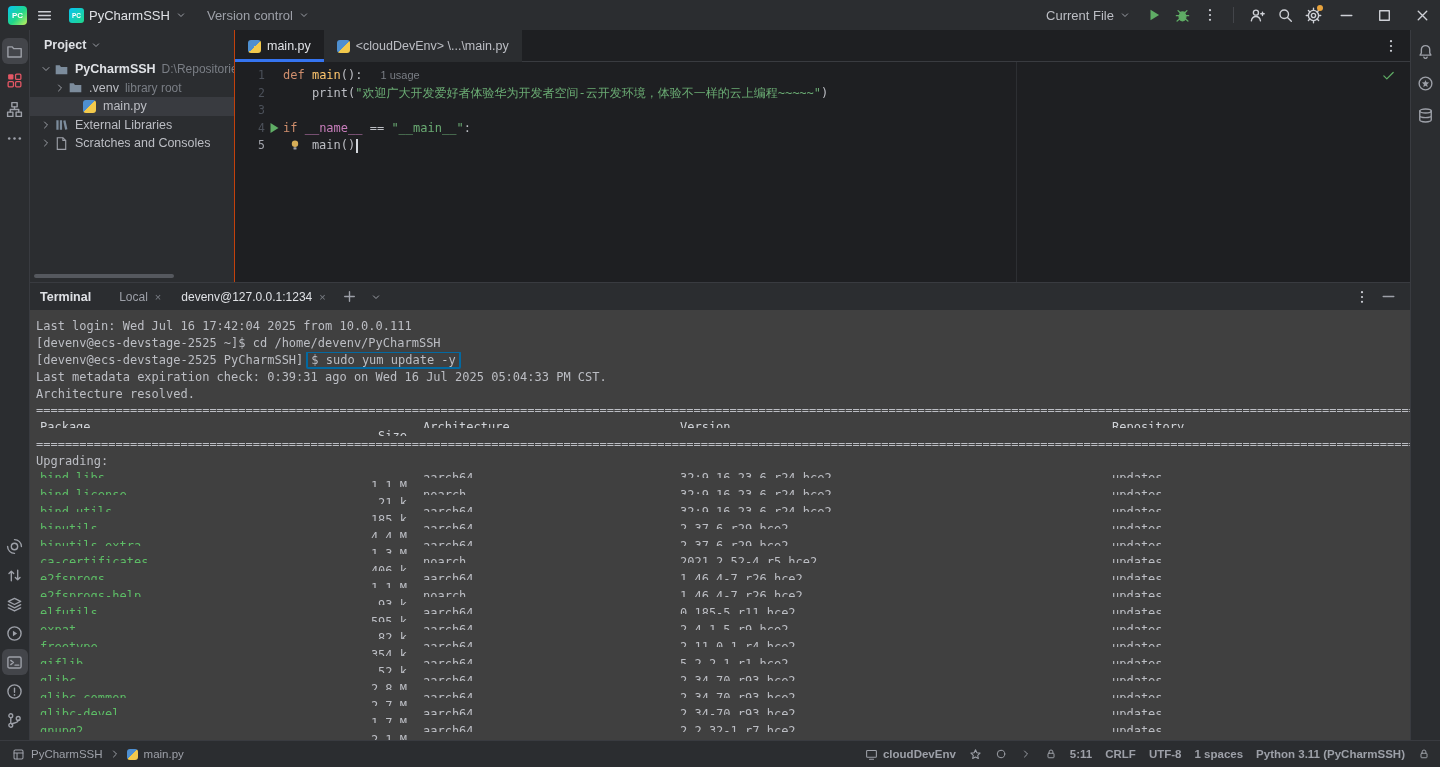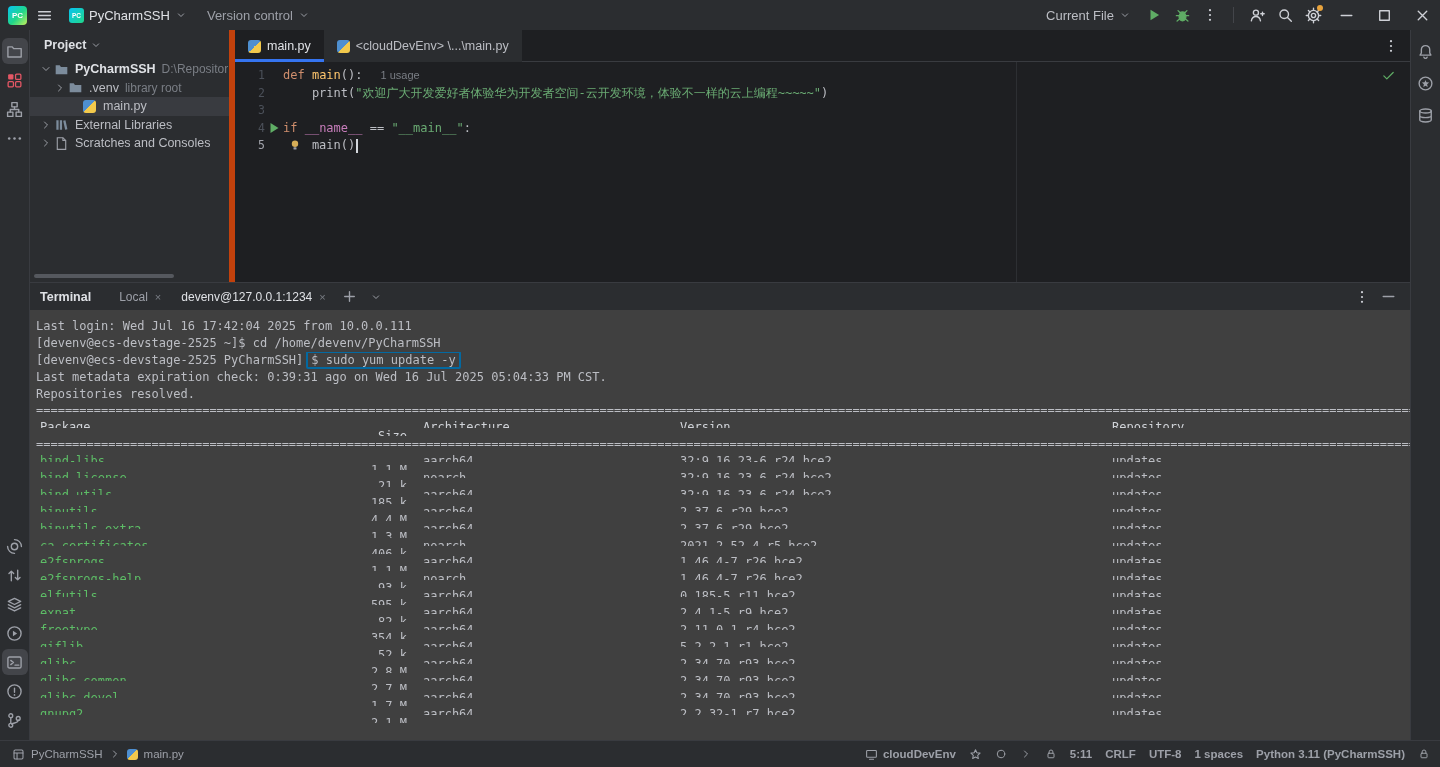--- a/index.html
+++ b/index.html
@@ -29,21 +29,21 @@
   .workspace{display:flex;height:710px;}
   .strip{width:30px;background:#2b2d30;display:flex;flex-direction:column;align-items:center;flex:none;}
   .strip.left{border-right:1px solid #393b40;justify-content:space-between;padding:5px 0 4px;}
   .strip.right{border-left:1px solid #393b40;padding-top:5px;}
   .strip-btn{width:26px;height:26px;display:flex;align-items:center;justify-content:center;border-radius:6px;margin:3px 0;}
   .strip-btn.active{background:#43454a;}
   .center{flex:1;display:flex;flex-direction:column;min-width:0;}
   .upper{height:252px;display:flex;min-height:0;}
 
   
-  .project-panel{width:205px;flex:none;background:#2b2d30;border-right:6px solid #c2410c;position:relative;overflow:hidden;}
+  .project-panel{width:205px;flex:none;background:#2b2d30;border-right:1px solid #c2410c;position:relative;overflow:hidden;}
   .pp-header{height:30px;display:flex;align-items:center;gap:4px;padding:0 8px 0 14px;color:#dfe1e5;font-weight:700;font-size:12.5px;}
   .tree-row{height:18.5px;display:flex;align-items:center;white-space:nowrap;overflow:hidden;font-size:12.5px;color:#bcbec4;}
   .tree-row.selected{background:#393b40;}
   .tree-chev{width:15px;flex:none;display:inline-flex;justify-content:center;}
   .tree-chev.open svg{transform:rotate(90deg);}
   .tree-ico{width:17px;flex:none;display:inline-flex;justify-content:center;margin-right:5px;}
   .tree-label.bold{font-weight:700;color:#dfe1e5;}
   .tree-suffix{color:#7a7e85;margin-left:6px;font-size:12px;}
   .pp-hscroll{position:absolute;bottom:4px;left:4px;width:140px;height:4px;border-radius:2px;background:#55585e;}
 
@@ -430,24 +430,25 @@
             <svg width="17" height="17" viewBox="0 0 16 16" fill="none" stroke="#9da0a8" stroke-width="1.3" stroke-linecap="round" stroke-linejoin="round">
               <path d="M3 8h10"></path>
             </svg>
           </button>
       </div>
       <div class="term-body">
           <div class="tline">Last login: Wed Jul 16 17:42:04 2025 from 10.0.0.111</div>
           <div class="tline">[devenv@ecs-devstage-2525 ~]$ cd /home/devenv/PyCharmSSH</div>
           <div class="tline"><span>[devenv@ecs-devstage-2525 PyCharmSSH]</span><span class="red-box">$ sudo yum update -y</span></div>
           <div class="tline">Last metadata expiration check: 0:39:31 ago on Wed 16 Jul 2025 05:04:33 PM CST.</div>
-          <div class="tline">Repositories resolved.</div>
+          <div class="tline">Architecture resolved.</div>
           <div class="tline sep">============================================================================================================================================================================================================================</div>
           <div class="tline cols head"><span>Package</span><span>Architecture</span><span>Version</span><span>Repository</span><span class="size">Size</span></div>
           <div class="tline sep">============================================================================================================================================================================================================================</div>
+          <div class="tline">Upgrading:</div>
           <div class="tline cols"><span class="pkg">bind-libs</span><span>aarch64</span><span>32:9.16.23-6.r24.hce2</span><span>updates</span><span class="size">1.1 M</span></div>
           <div class="tline cols"><span class="pkg">bind-license</span><span>noarch</span><span>32:9.16.23-6.r24.hce2</span><span>updates</span><span class="size">21 k</span></div>
           <div class="tline cols"><span class="pkg">bind-utils</span><span>aarch64</span><span>32:9.16.23-6.r24.hce2</span><span>updates</span><span class="size">185 k</span></div>
           <div class="tline cols"><span class="pkg">binutils</span><span>aarch64</span><span>2.37-6.r29.hce2</span><span>updates</span><span class="size">4.4 M</span></div>
           <div class="tline cols"><span class="pkg">binutils-extra</span><span>aarch64</span><span>2.37-6.r29.hce2</span><span>updates</span><span class="size">1.3 M</span></div>
           <div class="tline cols"><span class="pkg">ca-certificates</span><span>noarch</span><span>2021.2.52-4.r5.hce2</span><span>updates</span><span class="size">406 k</span></div>
           <div class="tline cols"><span class="pkg">e2fsprogs</span><span>aarch64</span><span>1.46.4-7.r26.hce2</span><span>updates</span><span class="size">1.1 M</span></div>
           <div class="tline cols"><span class="pkg">e2fsprogs-help</span><span>noarch</span><span>1.46.4-7.r26.hce2</span><span>updates</span><span class="size">93 k</span></div>
           <div class="tline cols"><span class="pkg">elfutils</span><span>aarch64</span><span>0.185-5.r11.hce2</span><span>updates</span><span class="size">595 k</span></div>
           <div class="tline cols"><span class="pkg">expat</span><span>aarch64</span><span>2.4.1-5.r9.hce2</span><span>updates</span><span class="size">82 k</span></div>

